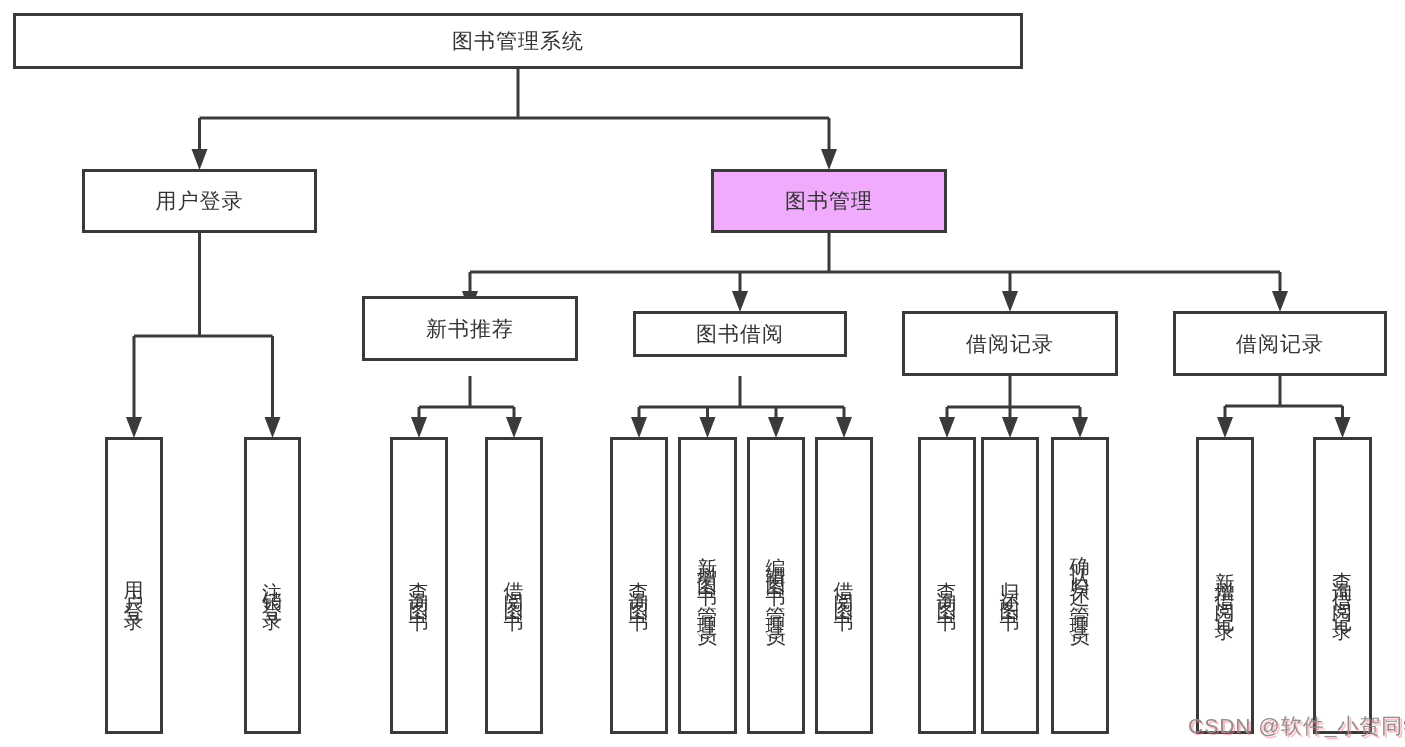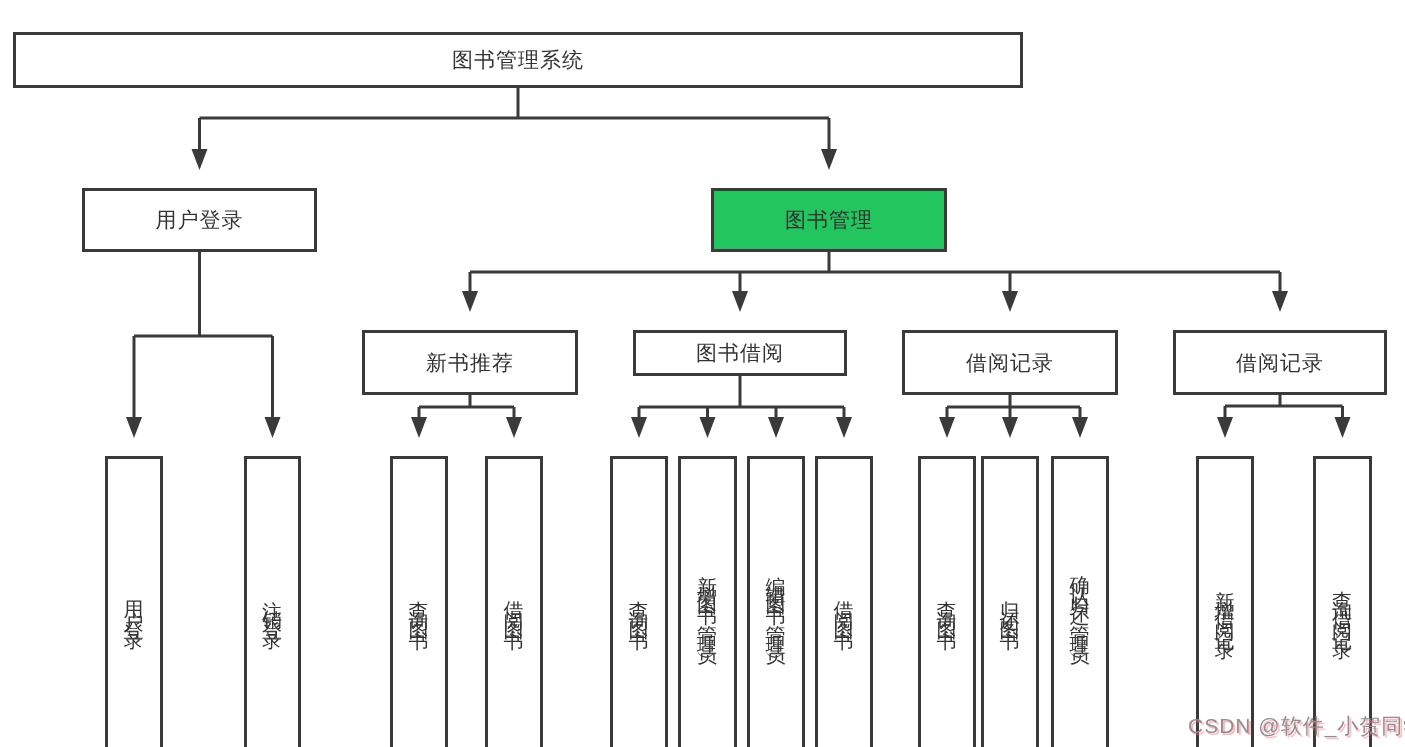--- a/index.html
+++ b/index.html
@@ -18,21 +18,20 @@
   }
   .node {
     position: absolute;
     box-sizing: border-box;
     background: #ffffff;
     border: 3px solid #3a3a3a;
     display: flex;
     align-items: center;
     justify-content: center;
     color: #333333;
-    margin-top: 19px;
   }
   .node.h .lbl {
     font-size: 21px;
     letter-spacing: 1px;
     white-space: nowrap;
   }
   .node.v .lbl {
     writing-mode: vertical-rl;
     text-orientation: mixed;
     font-size: 20px;
@@ -96,24 +95,24 @@
         <polygon points="1334.5,417 1350.5,417 1342.5,438" fill="#3a3a3a"></polygon>
       </g>
     </svg>
 
   <div class="node h" style="left: 13px; top: 13px; width: 1010px; height: 56px; border-color: rgb(58, 58, 58); background: rgb(255, 255, 255);">
       <span class="lbl" style="color: rgb(51, 51, 51);">图书管理系统</span>
     </div>
     <div class="node h" style="left: 82px; top: 169px; width: 235px; height: 64px; border-color: rgb(58, 58, 58); background: rgb(255, 255, 255);">
       <span class="lbl" style="color: rgb(51, 51, 51);">用户登录</span>
     </div>
-    <div class="node h" style="left: 711px; top: 169px; width: 236px; height: 64px; border-color: rgb(58, 58, 58); background: #22c55e;">
+    <div class="node h" style="left: 711px; top: 169px; width: 236px; height: 64px; border-color: rgb(58, 58, 58); background: #f0abfc;">
       <span class="lbl" style="color: rgb(51, 51, 51);">图书管理</span>
     </div>
-    <div class="node h" style="left: 362px; top: 311px; width: 216px; height: 65px; border-color: rgb(58, 58, 58); background: rgb(255, 255, 255);">
+    <div class="node h" style="left: 362px; top: 296px; width: 216px; height: 65px; border-color: rgb(58, 58, 58); background: rgb(255, 255, 255);">
       <span class="lbl" style="color: rgb(51, 51, 51);">新书推荐</span>
     </div>
     <div class="node h" style="left: 633px; top: 311px; width: 214px; height: 46px; border-color: rgb(58, 58, 58); background: rgb(255, 255, 255);">
       <span class="lbl" style="color: rgb(51, 51, 51);">图书借阅</span>
     </div>
     <div class="node h" style="left: 902px; top: 311px; width: 216px; height: 65px; border-color: rgb(58, 58, 58); background: rgb(255, 255, 255);">
       <span class="lbl" style="color: rgb(51, 51, 51);">借阅记录</span>
     </div>
     <div class="node h" style="left: 1173px; top: 311px; width: 214px; height: 65px; border-color: rgb(58, 58, 58); background: rgb(255, 255, 255);">
       <span class="lbl" style="color: rgb(51, 51, 51);">借阅记录</span>

